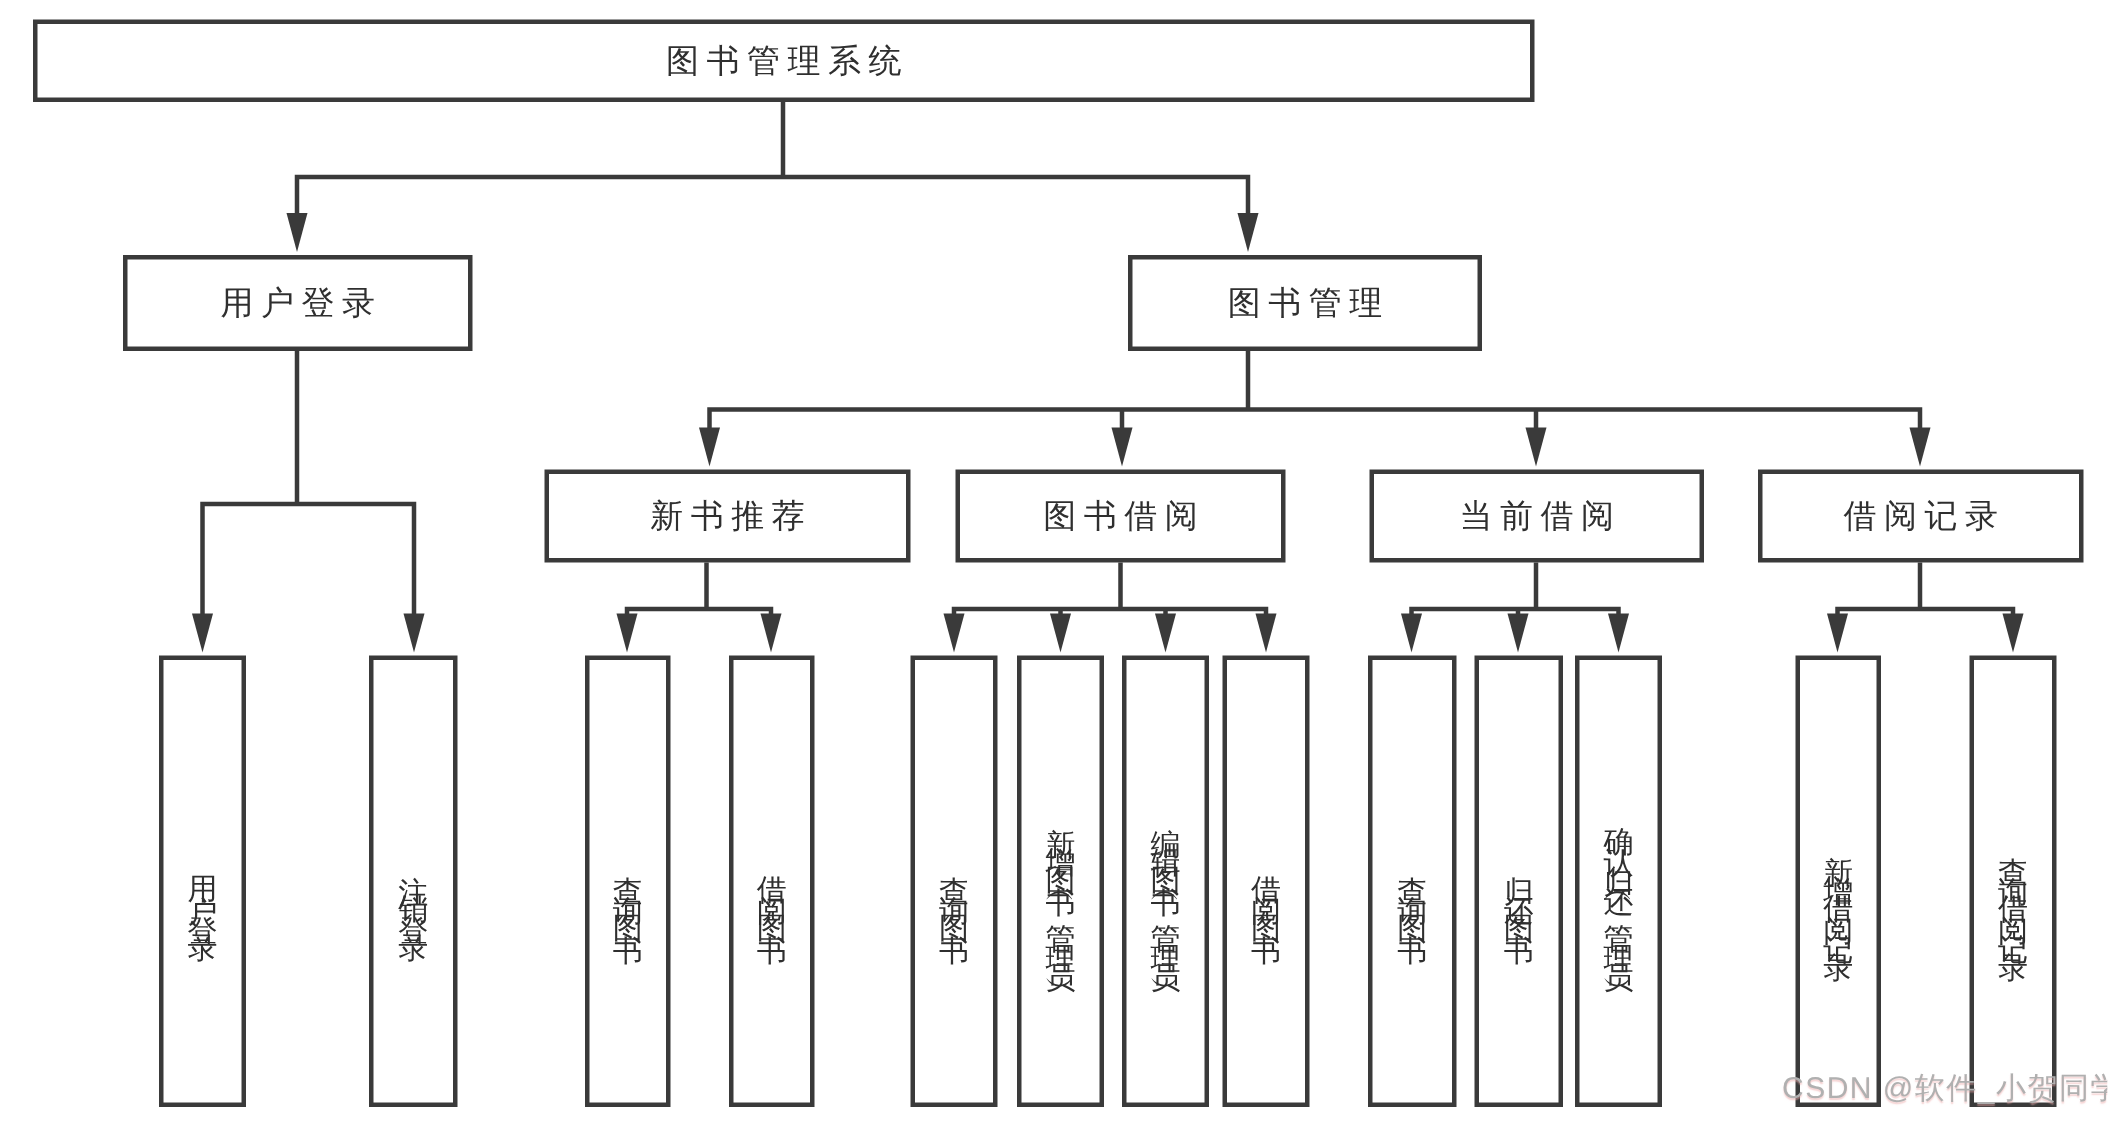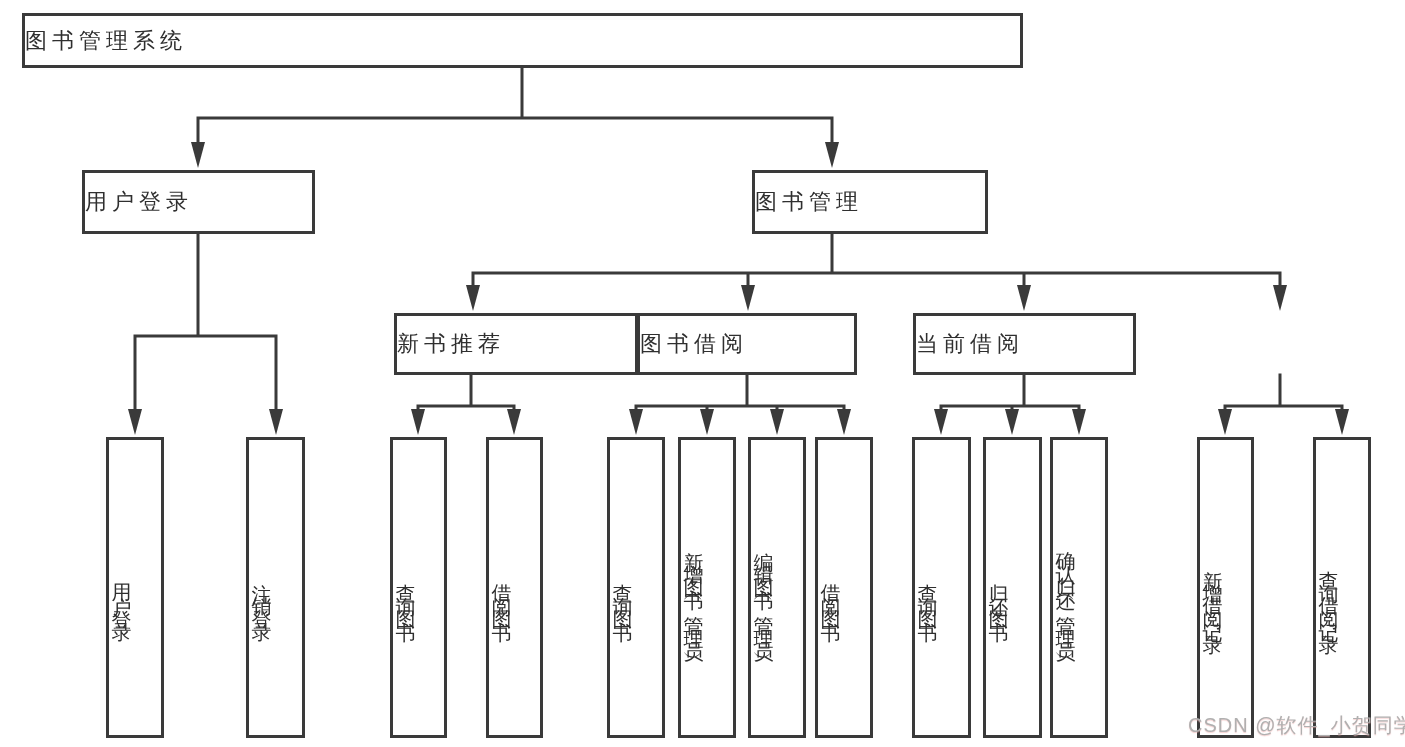--- a/index.html
+++ b/index.html
@@ -25,21 +25,21 @@
   }
   .connectors polygon { fill: #3a3a3a; stroke: none; }
   .node {
     position: absolute;
     box-sizing: border-box;
     background: #ffffff;
     border: 3px solid #3a3a3a;
     color: #2f2f2f;
     display: flex;
     align-items: center;
-    justify-content: flex-start;
+    justify-content: center;
   }
   .h-node { font-size: 22px; letter-spacing: 5px; white-space: nowrap; }
   .h-node .lbl { margin-right: -5px; }
   .v-node { font-size: 20px; }
   .v-node .lbl {
     writing-mode: vertical-rl;
     text-orientation: mixed;
     letter-spacing: 13px;
     margin-bottom: -13px;
     white-space: nowrap;
@@ -108,28 +108,31 @@
     <span class="lbl">图书管理系统</span>
   </div>
 
   <div class="node h-node" style="left:82px; top:170px; width:233px; height:64px;">
     <span class="lbl">用户登录</span>
   </div>
   <div class="node h-node" style="left:752px; top:170px; width:236px; height:64px;">
     <span class="lbl">图书管理</span>
   </div>
 
-  <div class="node h-node" style="left:363px; top:313px; width:244px; height:62px;margin-left:31px;">
+  <div class="node h-node" style="left:363px; top:313px; width:244px; height:62px;">
     <span class="lbl">新书推荐</span>
   </div>
   <div class="node h-node" style="left:637px; top:313px; width:220px; height:62px;">
     <span class="lbl">图书借阅</span>
   </div>
   <div class="node h-node" style="left:913px; top:313px; width:223px; height:62px;">
     <span class="lbl">当前借阅</span>
+  </div>
+  <div class="node h-node" style="left:1172px; top:313px; width:217px; height:62px;">
+    <span class="lbl">借阅记录</span>
   </div>
 
   <div class="node v-node" style="left:106px; top:437px; width:58px; height:301px;">
     <span class="lbl">用户登录</span>
   </div>
   <div class="node v-node" style="left:246px; top:437px; width:59px; height:301px;">
     <span class="lbl">注销登录</span>
   </div>
 
   <div class="node v-node" style="left:390px; top:437px; width:57px; height:301px;">

